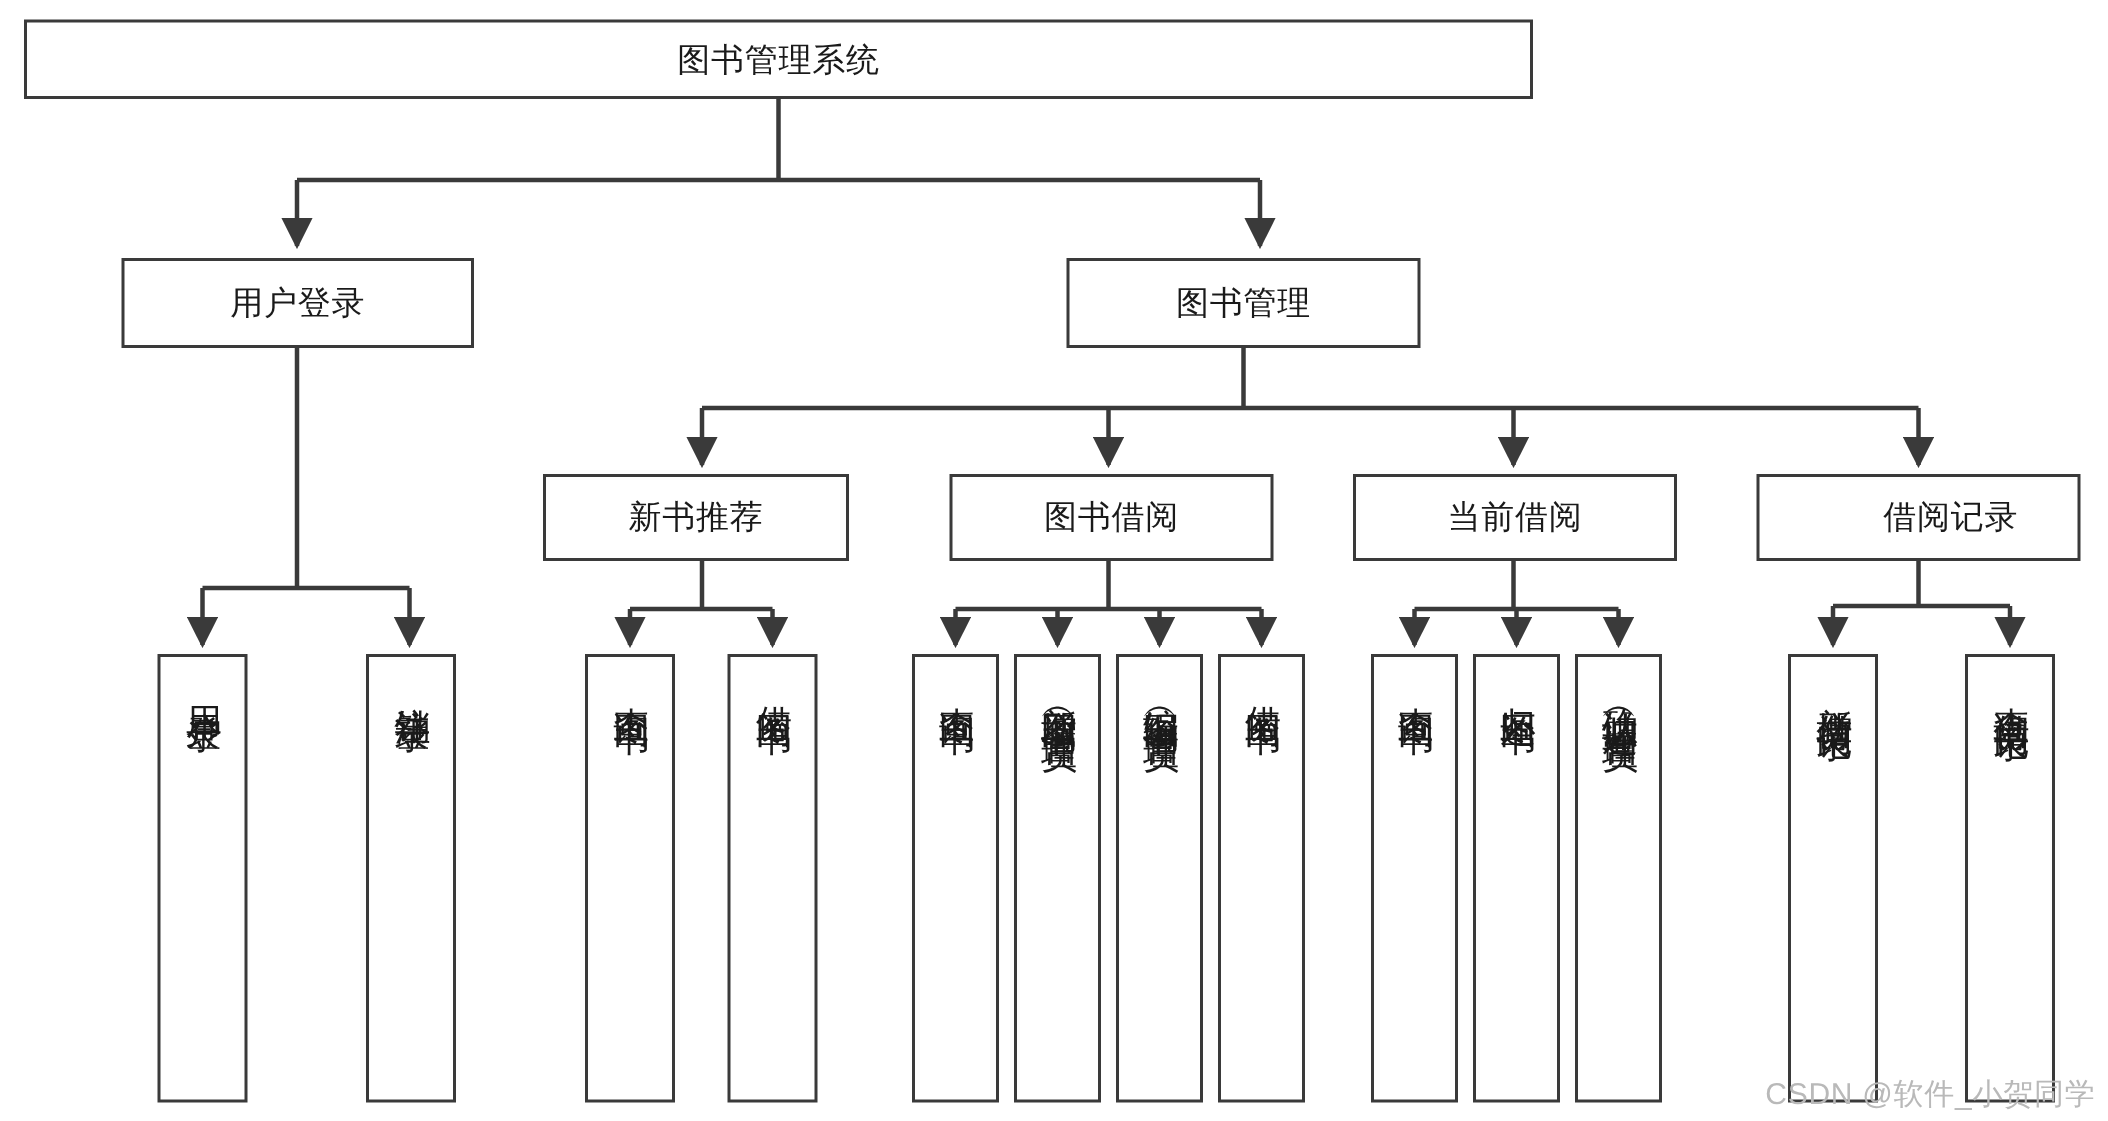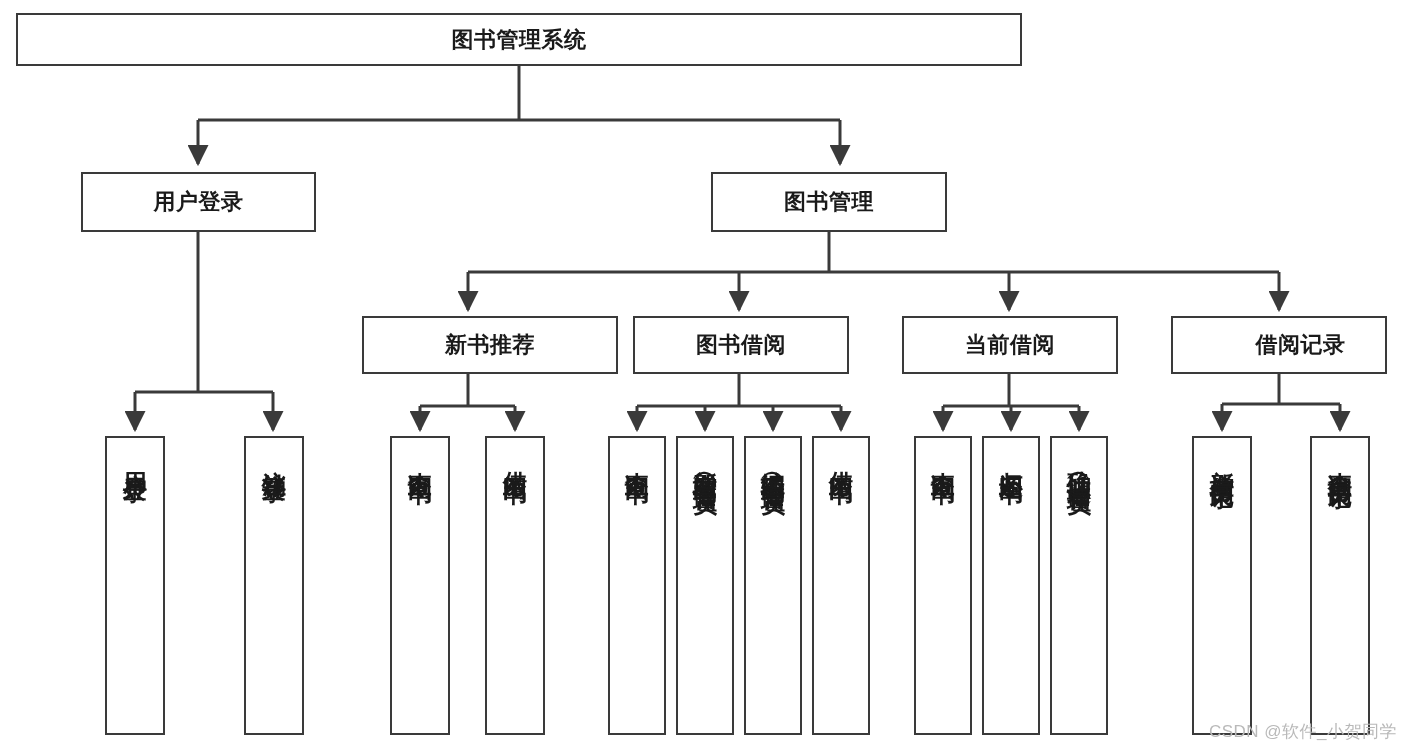--- a/index.html
+++ b/index.html
@@ -33,21 +33,20 @@
     align-items: center;
     justify-content: center;
     color: #1a1a1a;
     z-index: 2;
   }
   .node-label {
     display: block;
     text-align: left;
     line-height: 1.18;
     letter-spacing: 0.5px;
-    font-weight: bold;
   }
   .node.horizontal .node-label {
     font-size: 22px;
     white-space: nowrap;
   }
   .node.vertical {
     align-items: flex-start;
     padding-top: 14px;
   }
   .node.vertical .node-label {
@@ -55,21 +54,21 @@
     text-orientation: upright;
     font-size: 24px;
     letter-spacing: 3px;
     line-height: 1;
     white-space: nowrap;
   }
   #watermark {
     position: absolute;
     right: 8px;
     bottom: 4px;
-    font-size: 17px;
+    font-size: 20px;
     color: #b9b9b9;
     letter-spacing: 0.5px;
     z-index: 3;
     white-space: nowrap;
   }
 </style>
 </head>
 <body>
 
 <div id="canvas">
@@ -129,21 +128,21 @@
   </div>
 
   <div class="node horizontal" style="left:81px; top:172px; width:235px; height:60px;">
     <span class="node-label">用户登录</span>
   </div>
 
   <div class="node horizontal" style="left:711px; top:172px; width:236px; height:60px;">
     <span class="node-label">图书管理</span>
   </div>
 
-  <div class="node horizontal" style="left:362px; top:316px; width:256px; height:58px;">
+  <div class="node horizontal" style="left:362px; top:316px; width:204px; height:58px;">
     <span class="node-label">新书推荐</span>
   </div>
 
   <div class="node horizontal" style="left:902px; top:316px; width:216px; height:58px;">
     <span class="node-label">当前借阅</span>
   </div>
 
   <div class="node horizontal" style="left:633px; top:316px; width:216px; height:58px;">
     <span class="node-label">图书借阅</span>
   </div>

